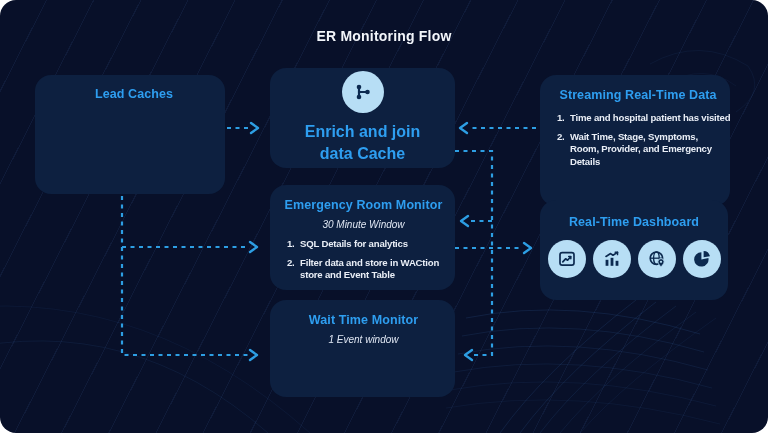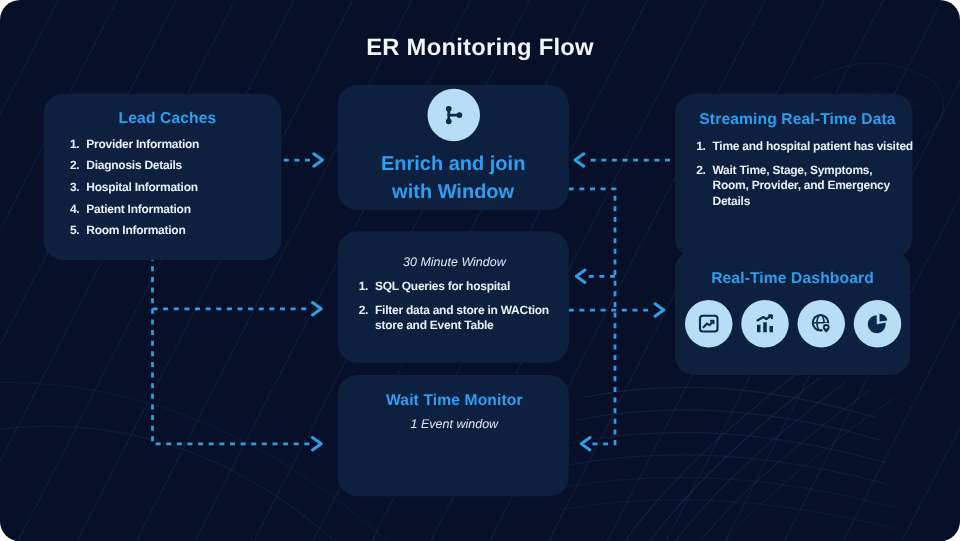--- a/index.html
+++ b/index.html
@@ -5,33 +5,33 @@
   html,body { margin:0; padding:0; background:#ffffff; }
   .stage { position:relative; width:768px; height:433px; font-family:"Liberation Sans", sans-serif; }
   .card { position:absolute; inset:0; background:#081029; border-radius:16px; overflow:hidden; }
 
   
   .diag { position:absolute; inset:0; z-index:0;
           background:repeating-linear-gradient(117deg, transparent 0 41px, rgba(86,134,214,0.09) 41px 42px); }
   .bg-decor { position:absolute; inset:0; z-index:0; }
 
   .title { position:absolute; top:28px; left:0; width:100%; text-align:center; z-index:2;
-           color:#F2F5FA; font-size:19px; font-weight:800; letter-spacing:.2px; }
+           color:#F2F5FA; font-size:14px; font-weight:800; letter-spacing:.2px; }
 
   .arrows { position:absolute; inset:0; z-index:1; }
 
   .box { position:absolute; background:#0D2040; border-radius:16px; box-sizing:border-box; z-index:2; }
   .box-h { color:#2E9EF0; font-weight:700; font-size:12.5px; text-align:center; letter-spacing:.1px; }
   .box-sub { color:#DFE6F2; font-style:italic; font-size:10px; text-align:center; margin:7px 0 8px; }
   ol.box-list { margin:0; padding-left:15px; }
   ol.box-list li { color:#E9EEF6; font-size:9.6px; font-weight:700; letter-spacing:-0.2px;
                    line-height:1.32; margin-bottom:6px; padding-left:3px; }
   .nowrap { white-space:nowrap; }
 
-  #box-lead   { left:35px;  top:75px;  width:190px; height:133px; padding:12px 8px 0 16px; }
+  #box-lead   { left:35px;  top:75px;  width:190px; height:119px; padding:12px 8px 0 16px; }
   #box-lead .box-h { margin-bottom:9px; }
   #box-lead ol.box-list li { margin-bottom:4.6px; }
 
   #box-enrich { left:270px; top:68px;  width:185px; height:100px;
                 display:flex; flex-direction:column; align-items:center; justify-content:center; gap:8px; }
   .icon-circle { width:42px; height:42px; border-radius:50%; background:#B7DEF5;
                  display:flex; align-items:center; justify-content:center; }
   .enrich-label { color:#2E9EF0; font-weight:700; font-size:16px; text-align:center; line-height:1.35; }
 
   #box-er     { left:270px; top:185px; width:185px; height:105px; padding:13px 10px 0 12px; }
@@ -97,53 +97,47 @@
         <path d="M472 350 L465 355 L472 360"></path>
         <path d="M468 216 L461 221 L468 226"></path>
         <path d="M250 242 L257 247 L250 252"></path>
         <path d="M250 350 L257 355 L250 360"></path>
         <path d="M524 243 L531 248 L524 253"></path>
       </g>
     </svg>
 
     <div class="box" id="box-lead">
       <div class="box-h">Lead Caches</div>
-      <ol class="box-list">
-        <li>Provider Information</li>
-        <li>Diagnosis Details</li>
-        <li>Hospital Information</li>
-        <li>Patient Information</li>
-        <li>Room Information</li>
-      </ol>
     </div>
 
     <div class="box" id="box-enrich">
       <div class="icon-circle">
         <svg viewBox="0 0 22 22" width="22" height="22">
           <g stroke="#0C2A50" stroke-width="2.2" stroke-linecap="round">
             <line x1="7" y1="6" x2="7" y2="16"></line>
             <line x1="7" y1="11" x2="15.5" y2="11"></line>
           </g>
           <g fill="#0C2A50">
             <circle cx="7" cy="6" r="2.3"></circle>
             <circle cx="7" cy="16" r="2.3"></circle>
             <circle cx="15.5" cy="11" r="2.3"></circle>
           </g>
         </svg>
       </div>
       <div class="enrich-label">
         <div>Enrich and join</div>
-        <div>with Window</div>
+        <div>data Cache</div>
       </div>
     </div>
 
     <div class="box" id="box-er">
+      <div class="box-h">Emergency Room Monitor</div>
       <div class="box-sub">30 Minute Window</div>
       <ol class="box-list">
-        <li>SQL Queries for hospital</li>
+        <li>SQL Details for analytics</li>
         <li>Filter data and store in WACtion store and Event Table</li>
       </ol>
     </div>
 
     <div class="box" id="box-wait">
       <div class="box-h">Wait Time Monitor</div>
       <div class="box-sub">1 Event window</div>
     </div>
 
     <div class="box" id="box-stream">

